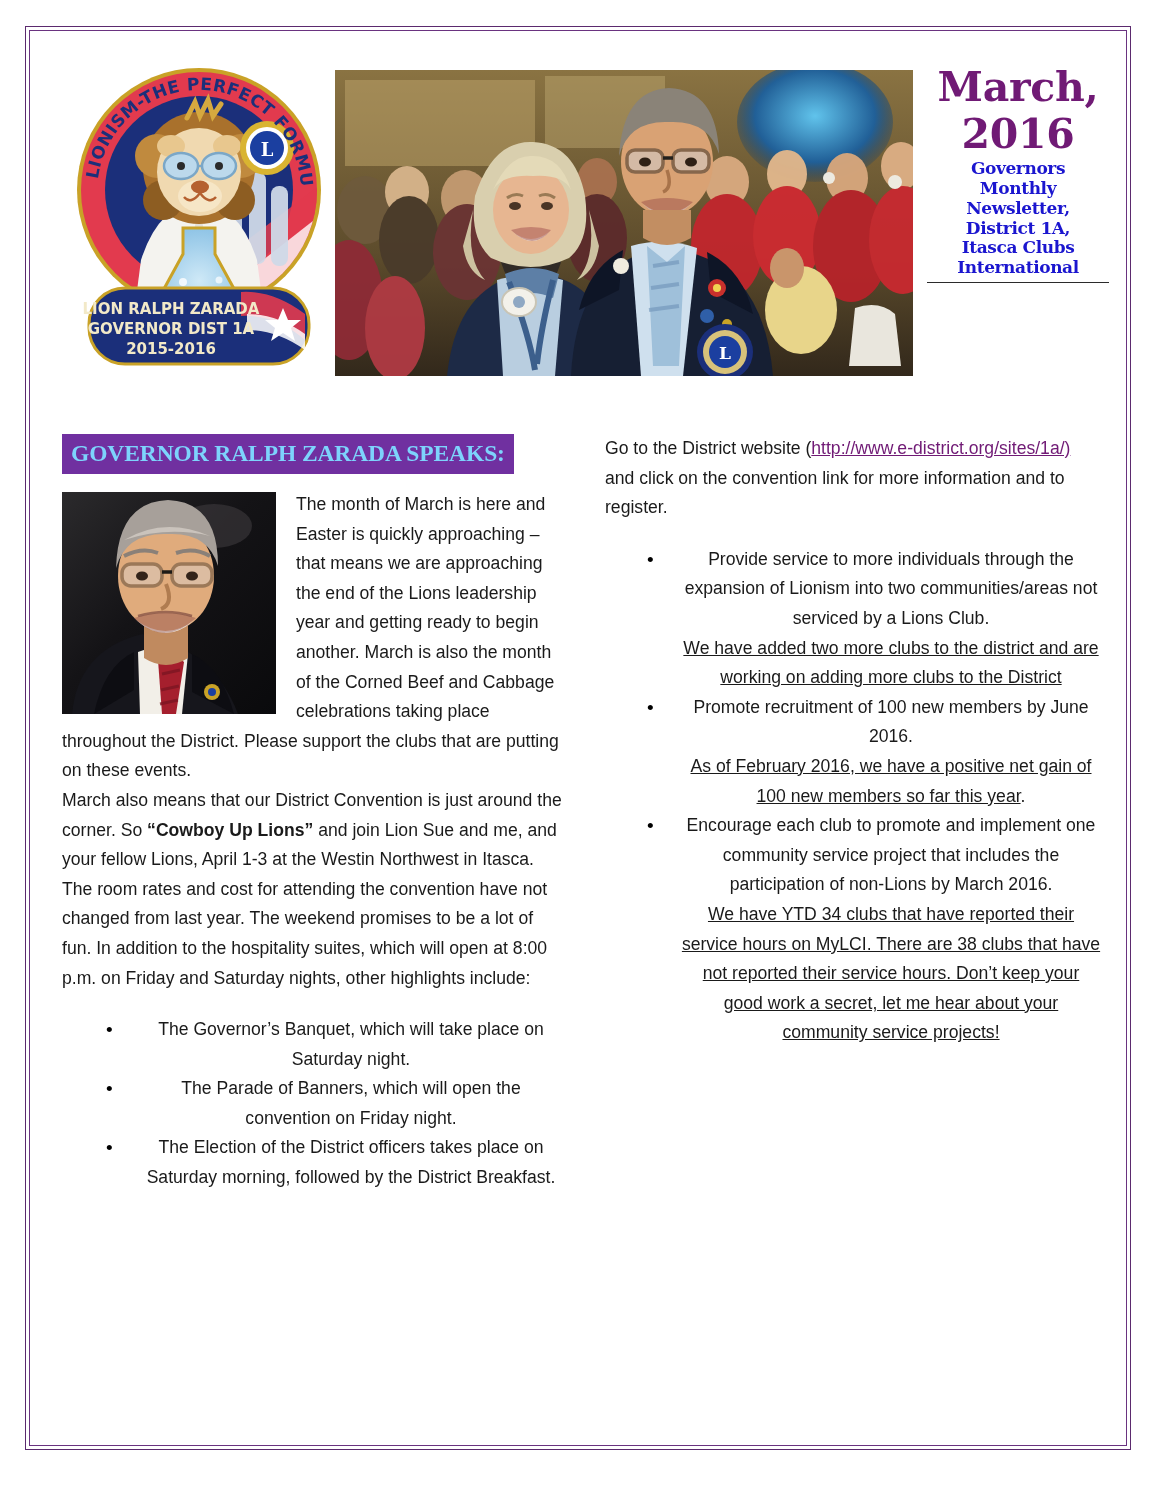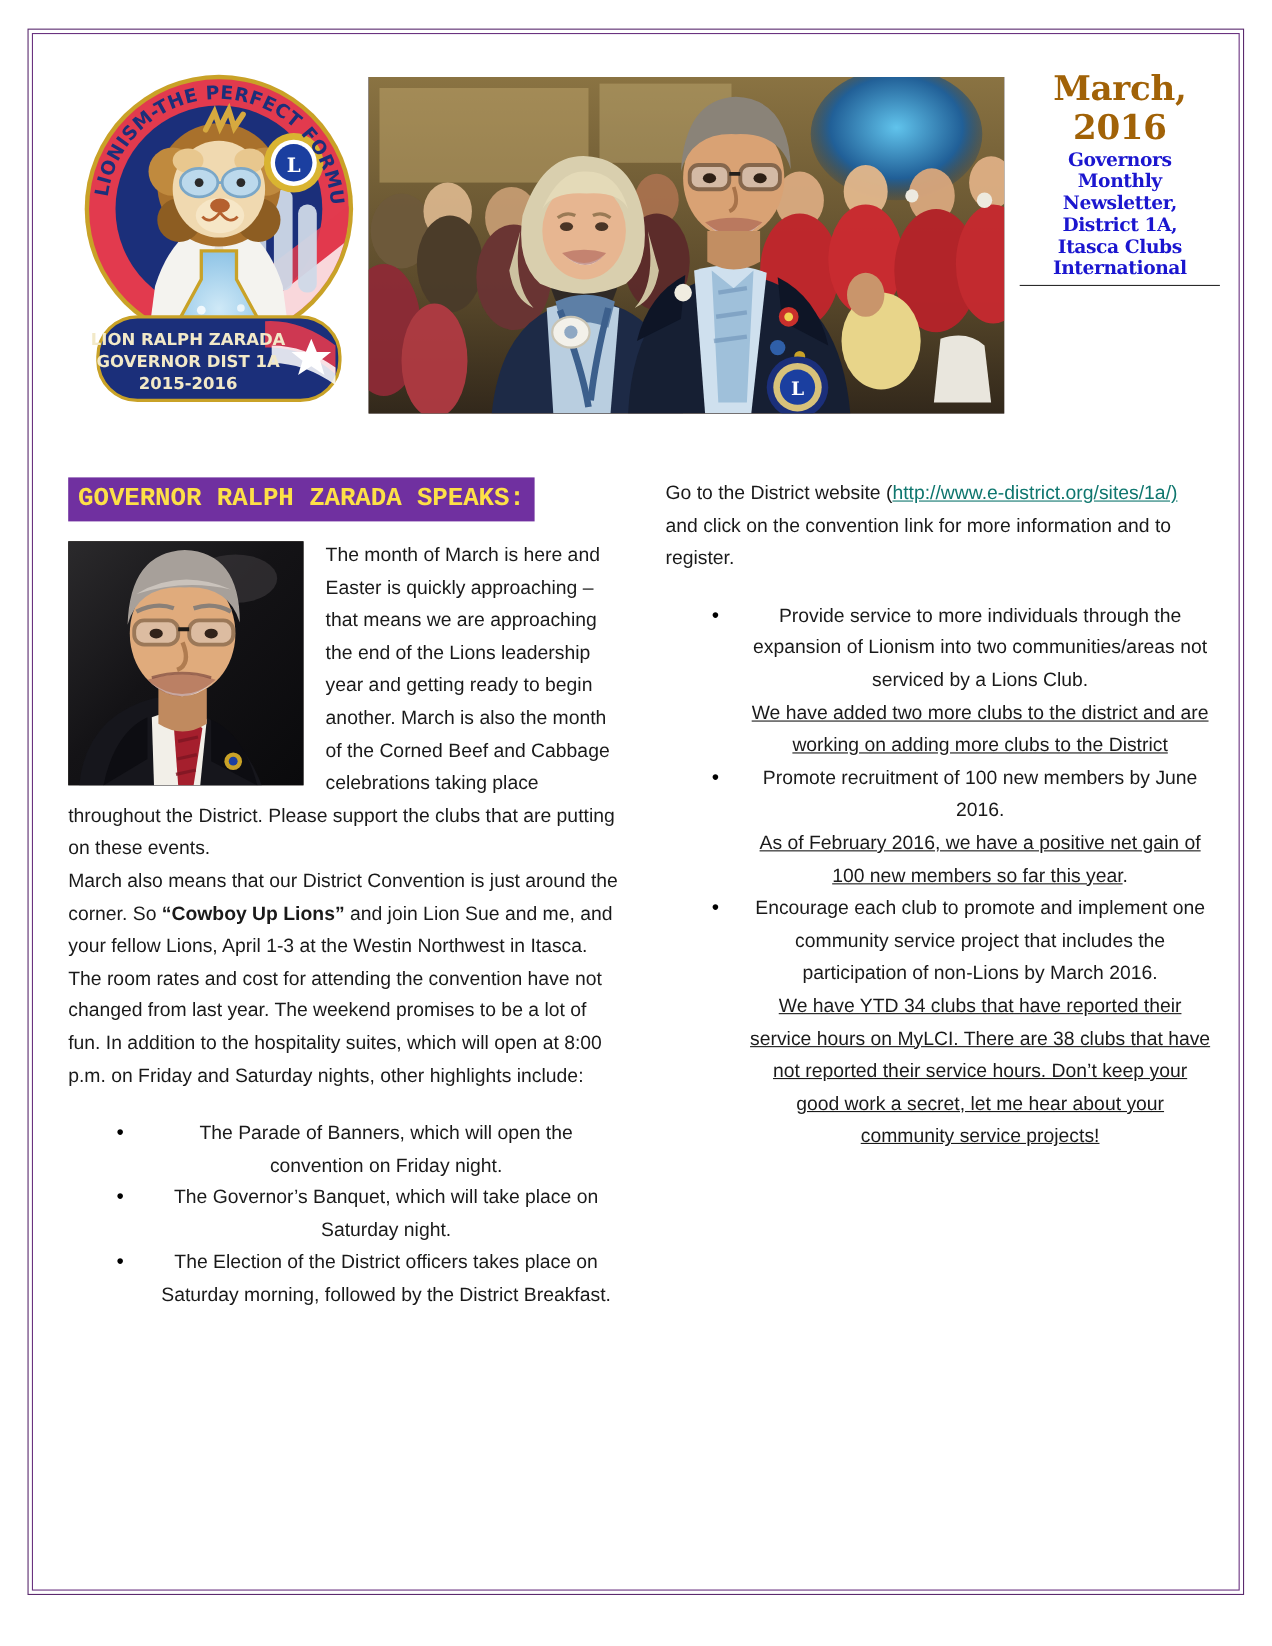--- a/index.html
+++ b/index.html
@@ -81,23 +81,23 @@
   .masthead-title {
     position: absolute;
     left: 880px;
     top: 18px;
     width: 182px;
     text-align: center;
   }
   .mt-month {
     font-family: "DejaVu Serif", serif;
     font-weight: bold;
-    font-size: 31px;
+    font-size: 41px;
     line-height: 1.14;
-    color: #a16207;
+    color: #701a75;
     letter-spacing: -0.3px;
   }
   .mt-rest {
     font-family: "DejaVu Serif", serif;
     font-weight: bold;
     font-size: 17px;
     line-height: 1.16;
     color: #1b16cf;
     letter-spacing: -0.4px;
     margin-top: 2px;
@@ -118,22 +118,22 @@
   .col {
     position: absolute;
     top: 0;
   }
   .col-left  { left: 15px;  width: 500px; }
   .col-right { left: 558px; width: 496px; }
 
   .section-heading {
     display: inline-block;
     background: #7030a0;
-    color: #fde047;
-    font-family: Liberation Mono, monospace;
+    color: #7dd3fc;
+    font-family: Liberation Serif, serif;
     font-weight: bold;
     font-size: 23.5px;
     letter-spacing: -0.1px;
     padding: 6px 9px 7px 9px;
     margin: 0 0 16px 0;
     white-space: nowrap;
   }
 
   p.body-text {
     font-family: "Liberation Sans", sans-serif;
@@ -151,21 +151,21 @@
     height: 222px;
     margin: 2px 20px 2px 0;
     overflow: hidden;
     background: #120d0b;
   }
   .portrait-svg { display: block; width: 100%; height: 100%; }
 
   strong.bold-quote { font-weight: bold; }
 
   a.doc-link {
-    color: #0f766e;
+    color: #701a75;
     text-decoration: underline;
     word-break: break-word;
   }
 
   ul.doc-list {
     list-style: none;
     margin: 0;
     padding: 0;
     text-align: center;
   }
@@ -484,22 +484,22 @@
               <path d="M76 124 q28 -8 54 0" stroke="#6d3a37" stroke-width="2.5" fill="none" opacity="0.6"></path>
             </svg>
           </div>
 
           <p class="body-text">The month of March is here and Easter is quickly approaching – that means we are approaching the end of the Lions leadership year and getting ready to begin another. March is also the month of the Corned Beef and Cabbage celebrations taking place throughout the District. Please support the clubs that are putting on these events.</p>
         </div>
 
         <p class="body-text"><span>March also means that our District Convention is just around the corner. So </span><strong class="bold-quote">“Cowboy Up Lions”</strong><span> and join Lion Sue and me, and your fellow Lions, April 1-3 at the Westin Northwest in Itasca. The room rates and cost for attending the convention have not changed from last year. The weekend promises to be a lot of fun. In addition to the hospitality suites, which will open at 8:00 p.m. on Friday and Saturday nights, other highlights include:</span></p>
 
         <ul class="doc-list">
+          <li>The Governor’s Banquet, which will take place on Saturday night.</li>
           <li>The Parade of Banners, which will open the convention on Friday night.</li>
-          <li>The Governor’s Banquet, which will take place on Saturday night.</li>
           <li>The Election of the District officers takes place on Saturday morning, followed by the District Breakfast.</li>
         </ul>
 
       </div>
 
       <div class="col col-right">
 
         <p class="body-text"><span>Go to the District website (</span><a class="doc-link" href="#">http://www.e-district.org/sites/1a/)</a><span> and click on the convention link for more information and to register.</span></p>
 
 

